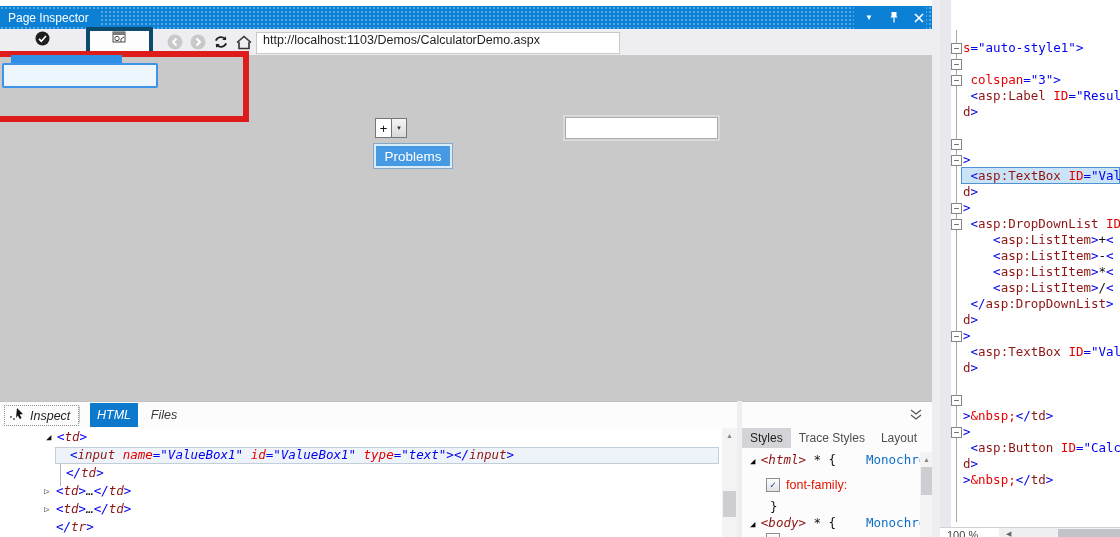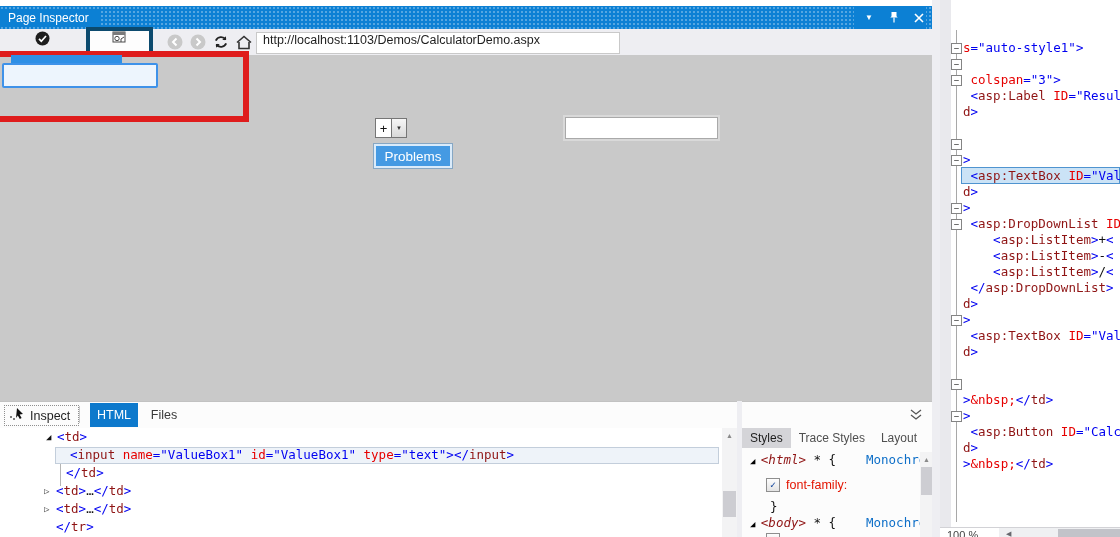--- a/index.html
+++ b/index.html
@@ -34,21 +34,21 @@
   .op-arrow{width:14px;height:18px;background:linear-gradient(#f6f6f6,#d9d9d9);border:1px solid #767676;
     display:flex;align-items:center;justify-content:center;font-size:6px;color:#333;}
   .calc-btn{position:absolute;left:373px;top:88px;width:78px;height:24px;background:#459ae3;
     border:1px solid #86a7c4;box-shadow:inset 0 0 0 2px rgba(255,255,255,.8);
     color:#fff;font-size:13.5px;display:flex;align-items:center;justify-content:center;z-index:2;}
   .plain-input{position:absolute;left:565px;top:62px;width:151px;height:20px;background:#fff;
     border:1px solid #a9a9a9;box-shadow:0 0 0 2px #d9d9d9;z-index:2;}
   
   .c-m{color:#8f1414}.c-r{color:#e60000}.c-b{color:#0000f0}.c-k{color:#111}
   
-  .bl{position:absolute;left:0;top:401px;width:737px;height:136px;background:#fcfcfc;border-top:1px solid #c2c2c2;box-sizing:border-box;}
+  .bl{position:absolute;left:0;top:401px;width:737px;height:136px;background:#fcfcfc;border-top:1px solid #c2c2c2;box-sizing:border-box;font-style:italic;}
   .tabstrip{position:relative;height:26px;}
   .inspect-btn{position:absolute;left:4px;top:3px;height:19px;padding:0 8px 0 4px;display:flex;align-items:center;gap:5px;
     border:1px dotted #8f8f8f;font-size:12.5px;color:#1e1e1e;background:#fcfcfc;}
   .tab-sep{position:absolute;left:79px;top:4px;width:1px;height:17px;background:#c8c8c8;}
   .tab{position:absolute;top:1px;height:24px;display:flex;align-items:center;justify-content:center;font-size:12.5px;}
   .tab-html{left:90px;width:48px;background:#0d79cc;color:#fff;}
   .tab-files{left:144px;width:40px;color:#3a3a3a;}
   .html-code{position:absolute;left:0;top:26px;width:722px;height:110px;background:#fff;overflow:hidden;
     font-family:"DejaVu Sans Mono","Liberation Mono",monospace;font-size:12.5px;line-height:18px;}
   .h-row{position:relative;height:18px;white-space:pre;}
@@ -257,20 +257,21 @@
         <div class="e-line"><span class="code"><span class="c-m">d</span><span class="c-b">&gt;</span></span></div>
         <div class="e-line"><span class="code"></span></div>
         <div class="e-line"><span class="fold">−</span><span class="code"></span></div>
         <div class="e-line"><span class="fold">−</span><span class="code"><span class="c-b">&gt;</span></span></div>
         <div class="e-line"><div class="e-hlbar"></div><span class="code"><span class="c-k"> </span><span class="c-b">&lt;</span><span class="c-m">asp:TextBox</span><span class="c-k"> </span><span class="c-r">ID</span><span class="c-b">="Val</span></span></div>
         <div class="e-line"><span class="code"><span class="c-m">d</span><span class="c-b">&gt;</span></span></div>
         <div class="e-line"><span class="fold">−</span><span class="code"><span class="c-b">&gt;</span></span></div>
         <div class="e-line"><span class="fold">−</span><span class="code"><span class="c-k"> </span><span class="c-b">&lt;</span><span class="c-m">asp:DropDownList</span><span class="c-k"> </span><span class="c-r">ID</span></span></div>
         <div class="e-line"><span class="code"><span class="c-k">    </span><span class="c-b">&lt;</span><span class="c-m">asp:ListItem</span><span class="c-b">&gt;</span><span class="c-k">+</span><span class="c-b">&lt;</span></span></div>
         <div class="e-line"><span class="code"><span class="c-k">    </span><span class="c-b">&lt;</span><span class="c-m">asp:ListItem</span><span class="c-b">&gt;</span><span class="c-k">-</span><span class="c-b">&lt;</span></span></div>
+        <div class="e-line"><span class="code"><span class="c-k">    </span><span class="c-b">&lt;</span><span class="c-m">asp:ListItem</span><span class="c-b">&gt;</span><span class="c-k">*</span><span class="c-b">&lt;</span></span></div>
         <div class="e-line"><span class="code"><span class="c-k">    </span><span class="c-b">&lt;</span><span class="c-m">asp:ListItem</span><span class="c-b">&gt;</span><span class="c-k">/</span><span class="c-b">&lt;</span></span></div>
         <div class="e-line"><span class="code"><span class="c-k"> </span><span class="c-b">&lt;/</span><span class="c-m">asp:DropDownList</span><span class="c-b">&gt;</span></span></div>
         <div class="e-line"><span class="code"><span class="c-m">d</span><span class="c-b">&gt;</span></span></div>
         <div class="e-line"><span class="fold">−</span><span class="code"><span class="c-b">&gt;</span></span></div>
         <div class="e-line"><span class="code"><span class="c-k"> </span><span class="c-b">&lt;</span><span class="c-m">asp:TextBox</span><span class="c-k"> </span><span class="c-r">ID</span><span class="c-b">="Val</span></span></div>
         <div class="e-line"><span class="code"><span class="c-m">d</span><span class="c-b">&gt;</span></span></div>
         <div class="e-line"><span class="code"></span></div>
         <div class="e-line"><span class="fold">−</span><span class="code"></span></div>
         <div class="e-line"><span class="code"><span class="c-b">&gt;</span><span class="c-r">&amp;nbsp;</span><span class="c-b">&lt;/</span><span class="c-m">td</span><span class="c-b">&gt;</span></span></div>
         <div class="e-line"><span class="fold">−</span><span class="code"><span class="c-b">&gt;</span></span></div>

